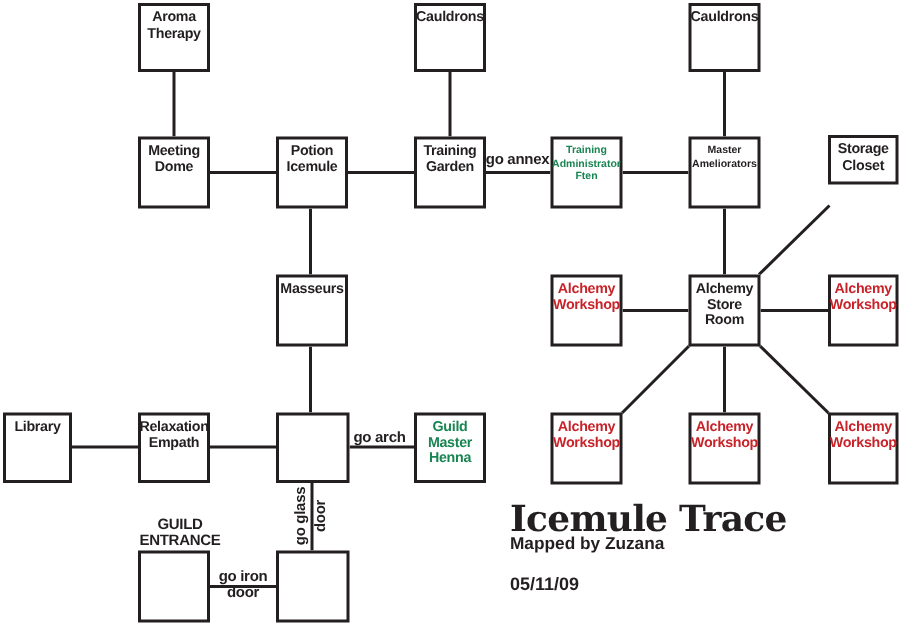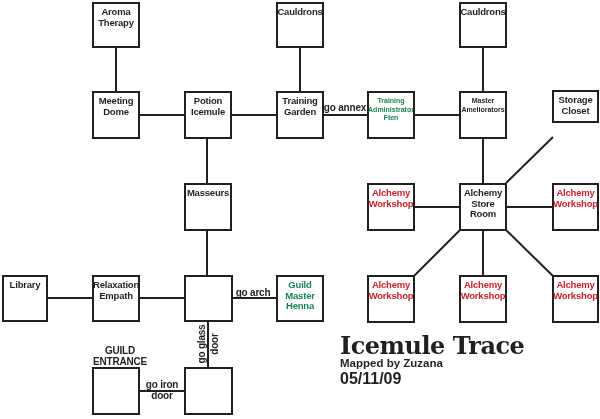--- a/index.html
+++ b/index.html
@@ -29,21 +29,21 @@
     text-align:center;white-space:pre-line;color:var(--color-text,#231f20);
   }
   .edge-label.rot{transform:translate(-50%,-50%) rotate(-90deg);line-height:12.5px}
   .entrance-label{font-size:10px;line-height:10.5px}
   .title-block{
     position:absolute;left:340px;top:334px;width:200px;text-align:left;
     color:var(--color-text,#231f20);
   }
   .title-line{font-family:"DejaVu Serif",serif;font-weight:bold;font-size:24px;line-height:23px;letter-spacing:-0.5px}
   .credit{font-weight:bold;font-size:11.5px;margin-top:0}
-  .date{font-weight:bold;font-size:16px;margin-top:1px}
+  .date{font-weight:bold;font-size:12px;margin-top:13px}
 </style>
 </head>
 <body>
 
 <svg class="wires" viewBox="0 0 600 419">
   <line x1="116" y1="48" x2="116" y2="91"></line>
   <line x1="300" y1="48" x2="300" y2="91"></line>
   <line x1="483" y1="48" x2="483" y2="91"></line>
   <line x1="140" y1="115" x2="184" y2="115"></line>
   <line x1="232" y1="115" x2="276" y2="115"></line>

